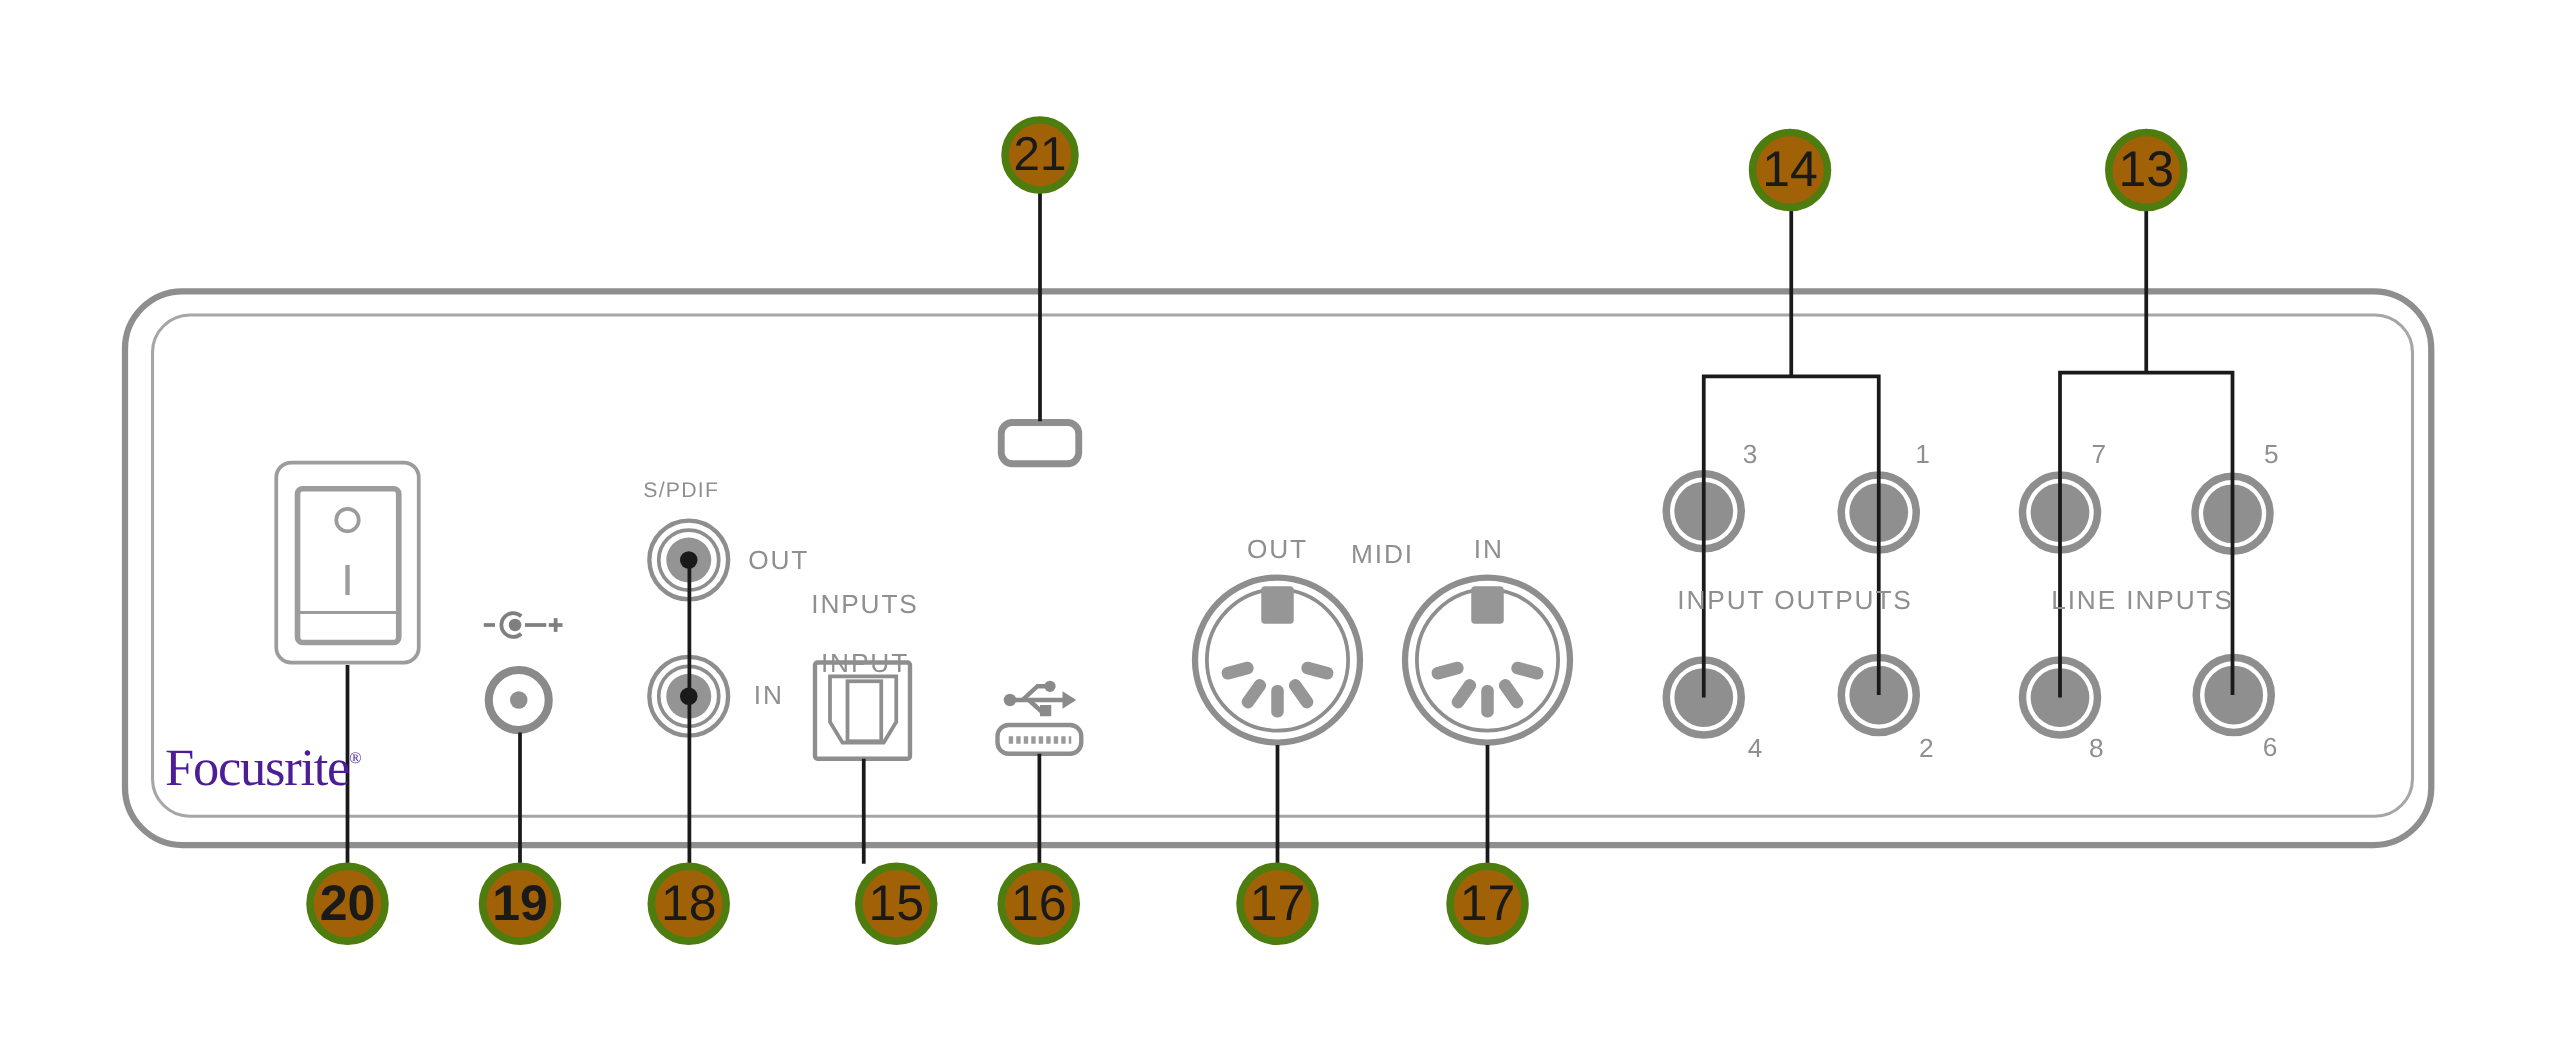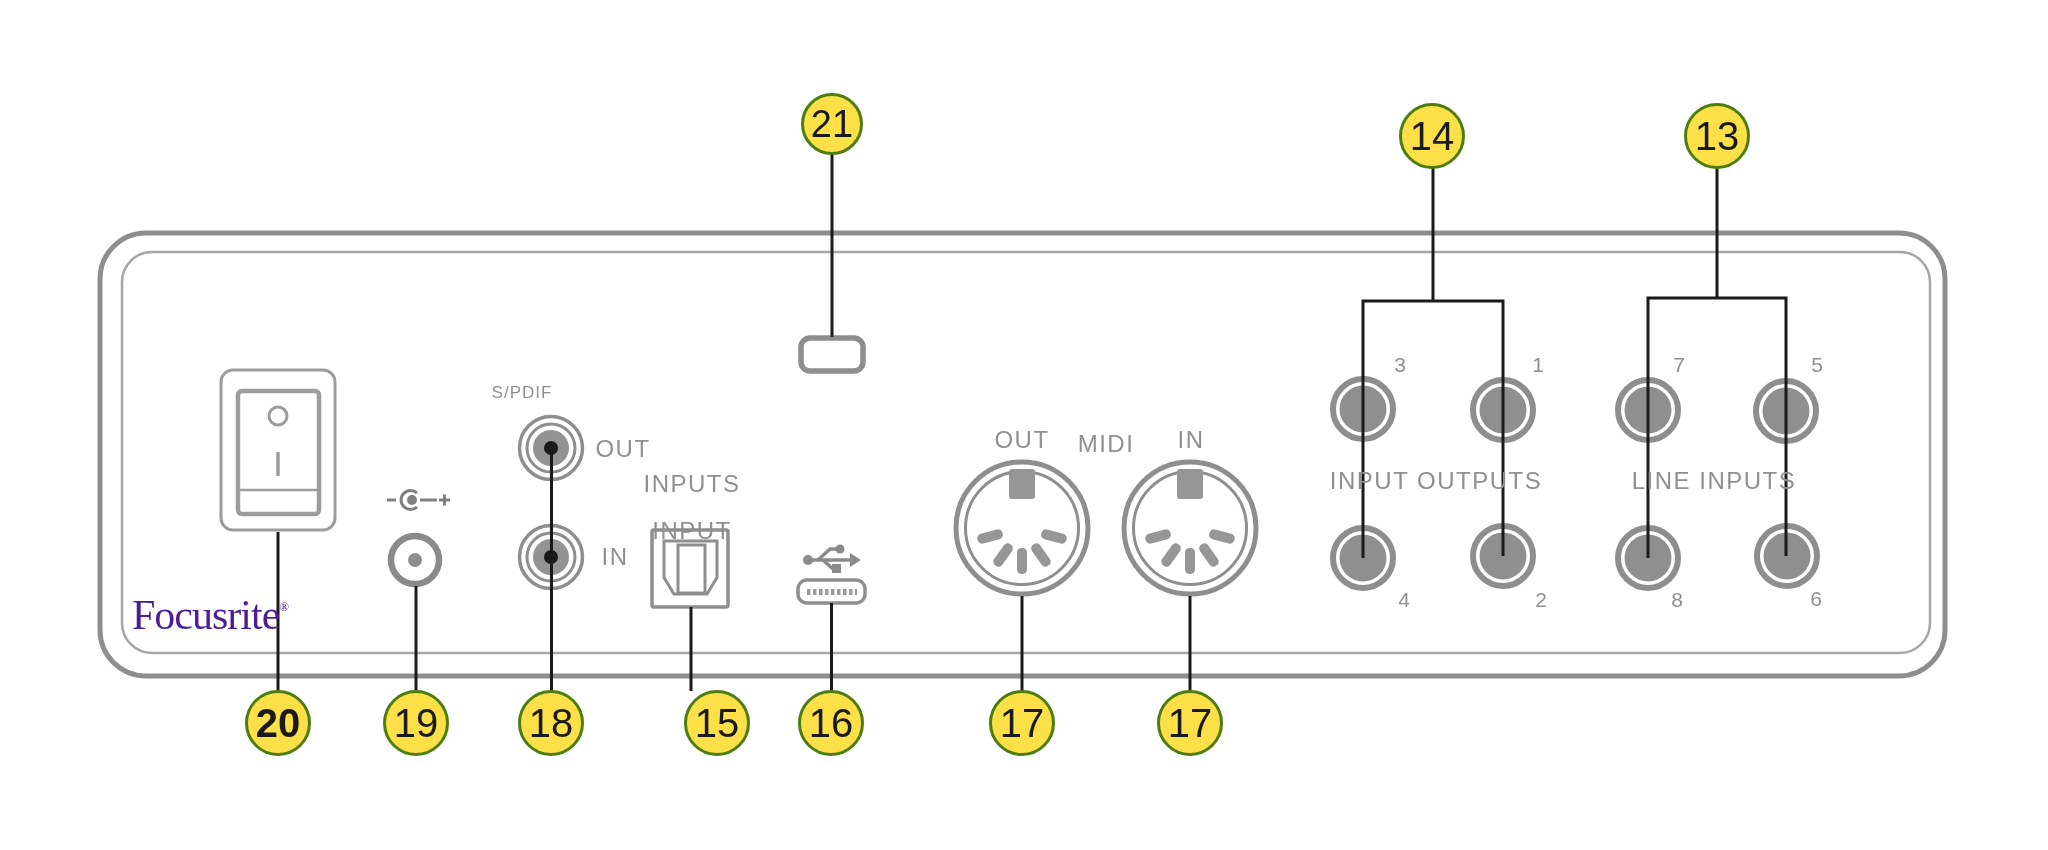--- a/index.html
+++ b/index.html
@@ -2,25 +2,25 @@
 <html><head>
 <meta charset="utf-8">
 <style>
   html,body{margin:0;padding:0;background:#ffffff;}
   .stage{position:relative;width:2048px;height:850px;background:#ffffff;
          font-family:"Liberation Sans",sans-serif;overflow:hidden;}
   .scene{position:absolute;left:0;top:0;}
   .lbl{position:absolute;transform:translate(-50%,-50%);color:#8f8f8f;
        white-space:nowrap;line-height:1;letter-spacing:1.5px;}
   .fs16{font-size:17px;letter-spacing:1px;}
-  .fs21{font-size:24px;}
+  .fs21{font-size:21px;}
   .num{position:absolute;transform:translate(-50%,-50%);color:#8f8f8f;
        font-size:21px;line-height:1;}
   .callout{position:absolute;width:66px;height:66px;box-sizing:border-box;
-           border:3px solid #4d7c0f;border-radius:50%;background:#fde047;
+           border:6px solid #4d7c0f;border-radius:50%;background:#a16207;
            display:flex;align-items:center;justify-content:center;
            font-size:40px;color:#1a1a1a;line-height:1;}
   .callout.small{width:62px;height:62px;font-size:38px;}
   .logo{position:absolute;left:132px;top:594px;color:#4c1d95;
         font-family:Liberation Serif, serif;font-size:42px;line-height:1;
         letter-spacing:-1px;}
   .logo .reg{font-size:13px;vertical-align:18px;letter-spacing:0;}
 </style>
 </head>
 <body>
@@ -167,21 +167,21 @@
       <path d="M 1717,168 L 1717,298"></path>
       <path d="M 1648,558 L 1648,298 L 1786,298 L 1786,556"></path>
     </g>
 
     <circle cx="551" cy="448" r="7" fill="#1a1a1a"></circle>
     <circle cx="551" cy="557" r="7" fill="#1a1a1a"></circle>
   </svg>
 
   <div class="logo"><span>Focusrite</span><span class="reg">®</span></div>
 
-  <div class="lbl fs16" style="left:522px;top:392px;">S/PDIF</div>
+  <div class="lbl fs16" style="left:545px;top:392px;">S/PDIF</div>
   <div class="lbl fs21" style="left:623px;top:449px;">OUT</div>
   <div class="lbl fs21" style="left:615px;top:557px;">IN</div>
   <div class="lbl fs21" style="left:692px;top:484px;">INPUTS</div>
   <div class="lbl fs21" style="left:692px;top:505px;margin-top:26px;">INPUT</div>
   <div class="lbl fs21" style="left:1022px;top:440px;">OUT</div>
   <div class="lbl fs21" style="left:1106px;top:444px;">MIDI</div>
   <div class="lbl fs21" style="left:1191px;top:440px;">IN</div>
   <div class="lbl fs21" style="left:1436px;top:481px;">INPUT OUTPUTS</div>
   <div class="lbl fs21" style="left:1714px;top:481px;">LINE INPUTS</div>
 
@@ -191,20 +191,20 @@
   <div class="num" style="left:1541px;top:599px;">2</div>
   <div class="num" style="left:1679px;top:364px;">7</div>
   <div class="num" style="left:1817px;top:364px;">5</div>
   <div class="num" style="left:1677px;top:599px;">8</div>
   <div class="num" style="left:1816px;top:598px;">6</div>
 
   <div class="callout small" style="left:801px;top:93px;">21</div>
   <div class="callout" style="left:1399px;top:103px;">14</div>
   <div class="callout" style="left:1684px;top:103px;">13</div>
   <div class="callout" style="left:245px;top:690px;font-weight:bold;">20</div>
-  <div class="callout" style="left:383px;top:690px;">19</div>
+  <div class="callout" style="left:383px;top:690px;font-weight:bold;">19</div>
   <div class="callout" style="left:518px;top:690px;">18</div>
   <div class="callout" style="left:684px;top:690px;">15</div>
   <div class="callout" style="left:798px;top:690px;">16</div>
   <div class="callout" style="left:989px;top:690px;">17</div>
   <div class="callout" style="left:1157px;top:690px;">17</div>
 
 </div>
 
 </body></html>

